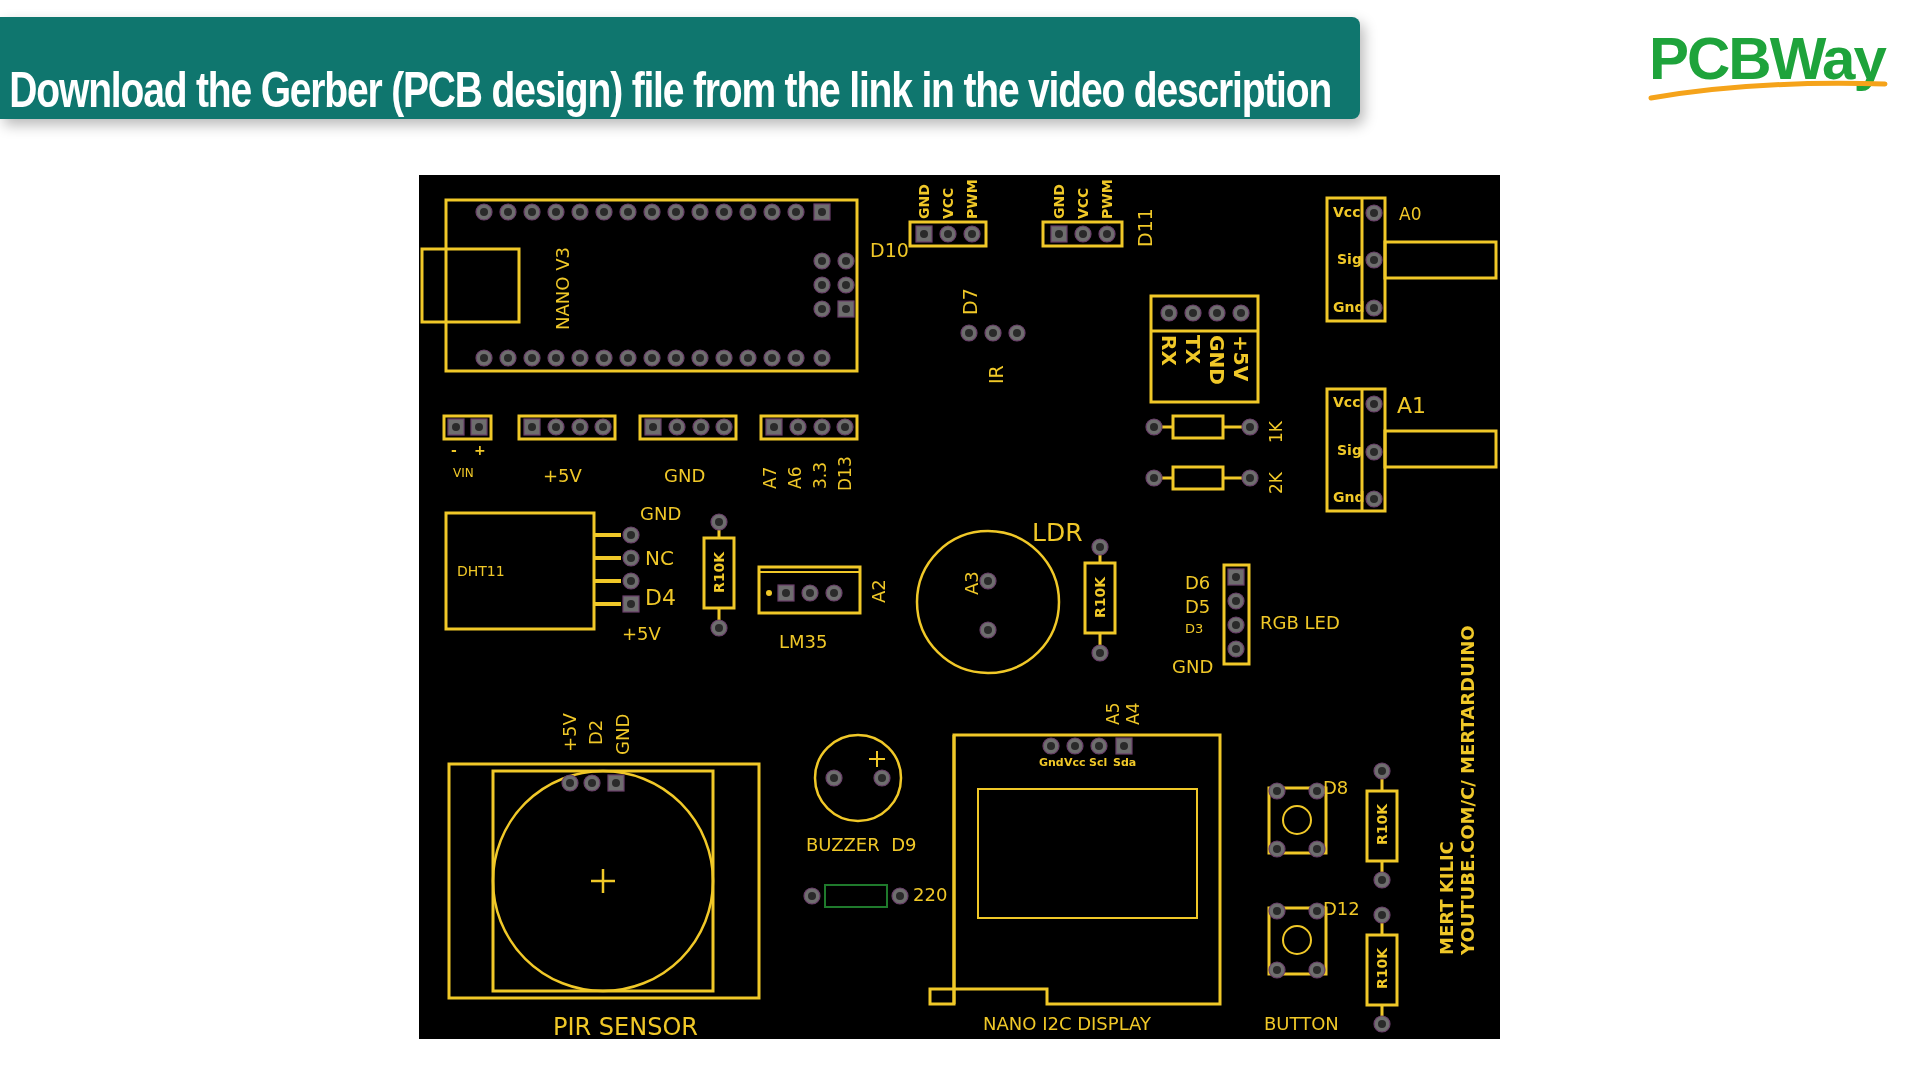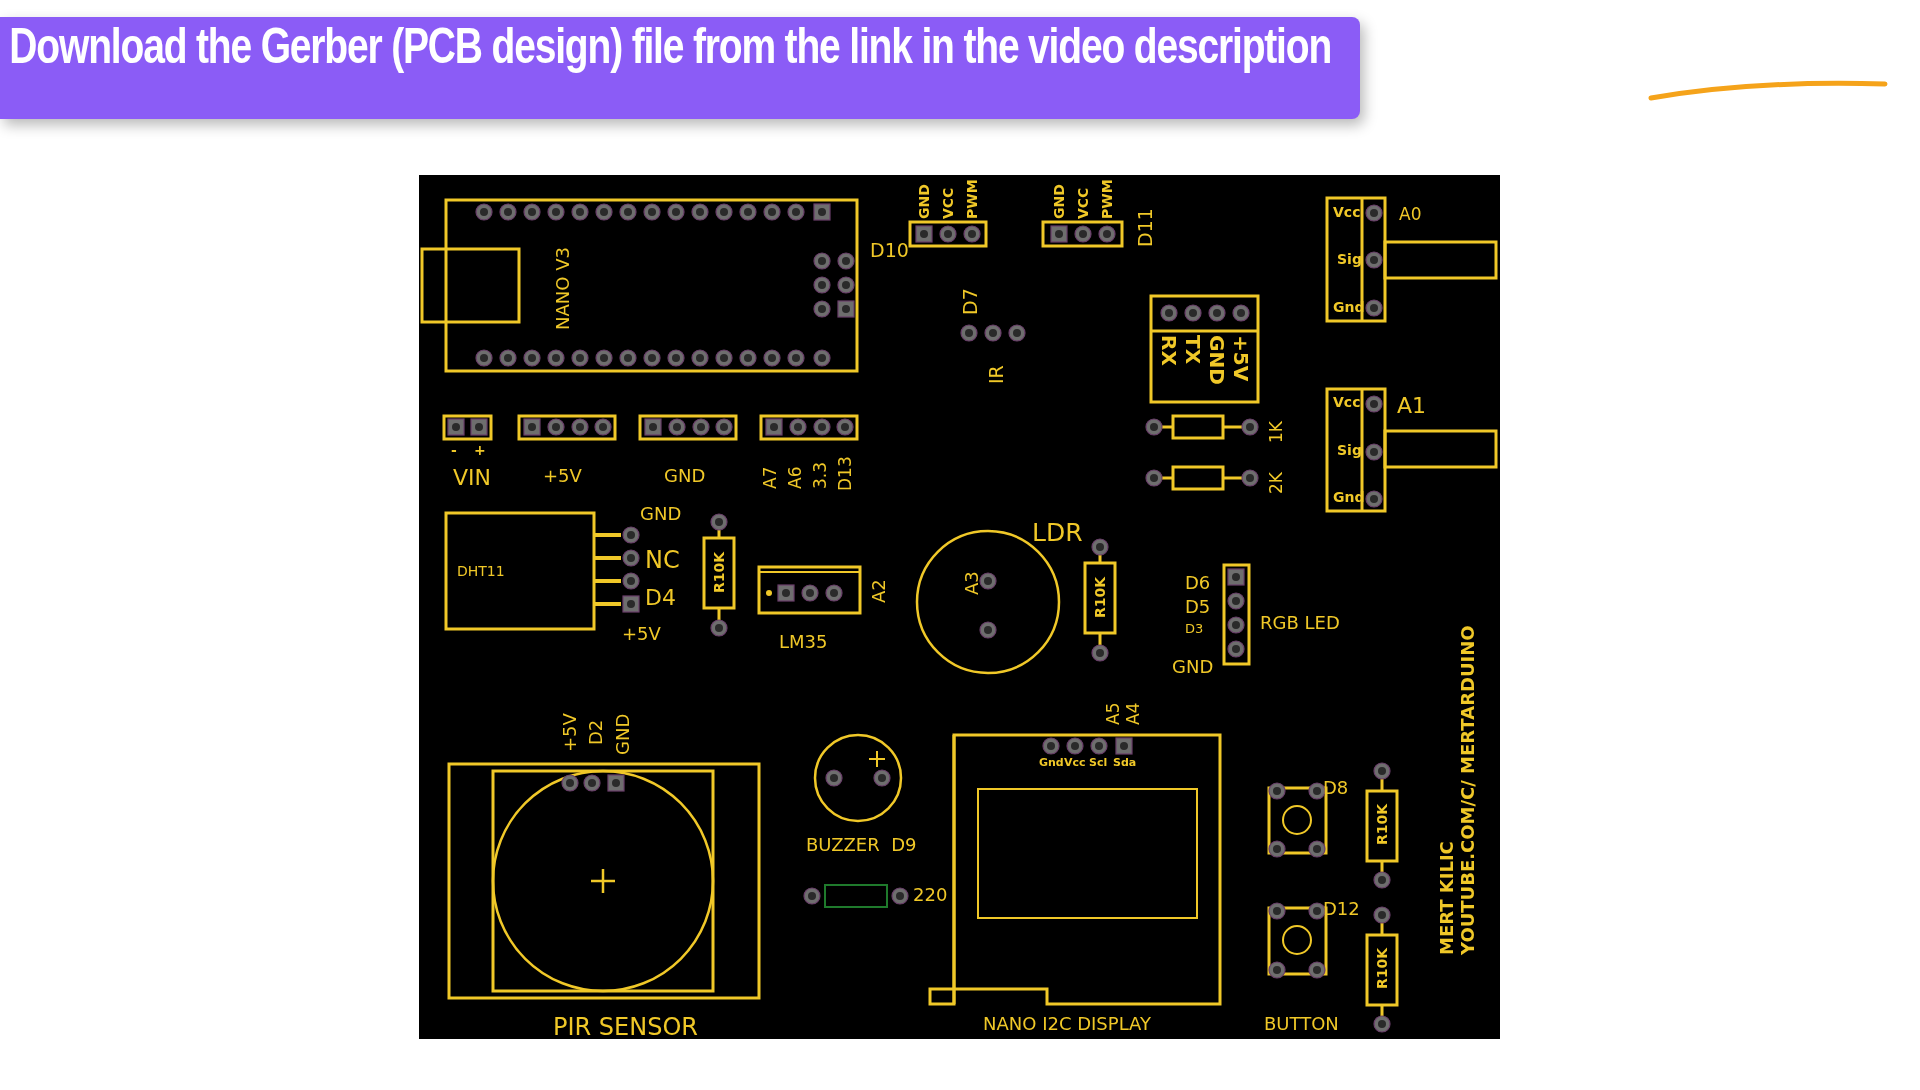--- a/index.html
+++ b/index.html
@@ -1,36 +1,37 @@
 <!DOCTYPE html>
 <html><head>
 <meta charset="utf-8">
 <style>
   html, body { margin:0; padding:0; }
   body { width:1920px; height:1090px; background:#ffffff; position:relative; overflow:hidden; font-family:"Liberation Sans", sans-serif; }
-  .banner { position:absolute; left:0; top:17px; width:1360px; height:102px; background:#8b5cf6; border-radius:0 8px 8px 0; box-shadow:4px 6px 14px rgba(0,0,0,0.28); display:flex; align-items:flex-start; }
+  .banner { position:absolute; left:0; top:17px; width:1360px; height:102px; background:#0f766e; border-radius:0 8px 8px 0; box-shadow:4px 6px 14px rgba(0,0,0,0.28); display:flex; align-items:flex-end; }
   .banner-text { color:#ffffff; font-family:"Liberation Sans", sans-serif; font-size:50px; font-weight:bold; letter-spacing:-1.5px; transform:scaleX(0.78); transform-origin:left center; white-space:nowrap; padding-left:12px; }
   .logo { position:absolute; left:1645px; top:22px; width:250px; height:90px; }
   .logo-text { position:absolute; left:4px; top:2px; font-family:"Liberation Sans", sans-serif; font-weight:bold; font-size:60px; color:#1ea33b; letter-spacing:-2px; }
   .pcb { position:absolute; left:419px; top:175px; width:1081px; height:864px; background:#000000; }
   .pcb svg { position:absolute; left:0; top:0; }
   .lbl { position:absolute; color:#f0c828; font-family:"DejaVu Sans", sans-serif; font-size:19px; white-space:nowrap; line-height:1; }
   .lbl.sm { font-size:14px; font-weight:bold; }
   .lbl.xs { font-size:11px; font-weight:bold; }
   .rot { transform-origin:left top; transform:rotate(-90deg); }
   .credit { font-weight:bold; font-size:18px; }
 </style>
 </head>
 <body>
 
 <div class="banner">
   <span class="banner-text">Download the Gerber (PCB design) file from the link in the video description</span>
 </div>
 
 <div class="logo">
+  <span class="logo-text">PCBWay</span>
   <svg width="250" height="90" style="position:absolute;left:0;top:0">
     <path d="M6 76 Q 110 58 240 62" stroke="#f5a31a" stroke-width="5" fill="none" stroke-linecap="round"></path>
   </svg>
 </div>
 
 <div class="pcb">
   <svg width="1081" height="864">
     <defs>
       <g id="pad">
           <circle r="8" fill="#6e6e6e" stroke="#6a3f6a" stroke-width="1.2"></circle>
@@ -285,31 +286,31 @@
   <span class="lbl sm" style="left:914px;top:125px">Gnd</span>
   <span class="lbl" style="left:980px;top:31px;font-size:17px">A0</span>
 
   <span class="lbl sm" style="left:914px;top:220px">Vcc</span>
   <span class="lbl sm" style="left:918px;top:268px">Sig</span>
   <span class="lbl sm" style="left:914px;top:315px">Gnd</span>
   <span class="lbl" style="left:978px;top:220px;font-size:22px">A1</span>
 
   <span class="lbl sm" style="left:32px;top:268px">-</span>
   <span class="lbl sm" style="left:55px;top:268px">+</span>
-  <span class="lbl" style="left:34px;top:292px;font-size:22px">VIN</span>
+  <span class="lbl" style="left:34px;top:292px;font-size:12px">VIN</span>
   <span class="lbl" style="left:124px;top:292px;font-size:18px">+5V</span>
   <span class="lbl" style="left:245px;top:292px;font-size:18px">GND</span>
   <span class="lbl rot" style="left:343px;top:314px;font-size:17px">A7</span>
   <span class="lbl rot" style="left:368px;top:314px;font-size:17px">A6</span>
   <span class="lbl rot" style="left:393px;top:314px;font-size:17px">3.3</span>
   <span class="lbl rot" style="left:418px;top:316px;font-size:17px">D13</span>
 
   <span class="lbl" style="left:38px;top:389px;font-size:14px">DHT11</span>
   <span class="lbl" style="left:221px;top:330px;font-size:18px">GND</span>
-  <span class="lbl" style="left:226px;top:373px;font-size:24px">NC</span>
+  <span class="lbl" style="left:226px;top:373px;font-size:20px">NC</span>
   <span class="lbl" style="left:226px;top:412px;font-size:22px">D4</span>
   <span class="lbl" style="left:203px;top:450px;font-size:18px">+5V</span>
   <span class="lbl sm rot" style="left:293px;top:418px">R10K</span>
 
   <span class="lbl" style="left:360px;top:458px;font-size:18px">LM35</span>
   <span class="lbl rot" style="left:451px;top:428px;font-size:18px">A2</span>
 
   <span class="lbl" style="left:613px;top:345px;font-size:25px">LDR</span>
   <span class="lbl rot" style="left:544px;top:420px;font-size:18px">A3</span>
   <span class="lbl sm rot" style="left:674px;top:443px">R10K</span>

